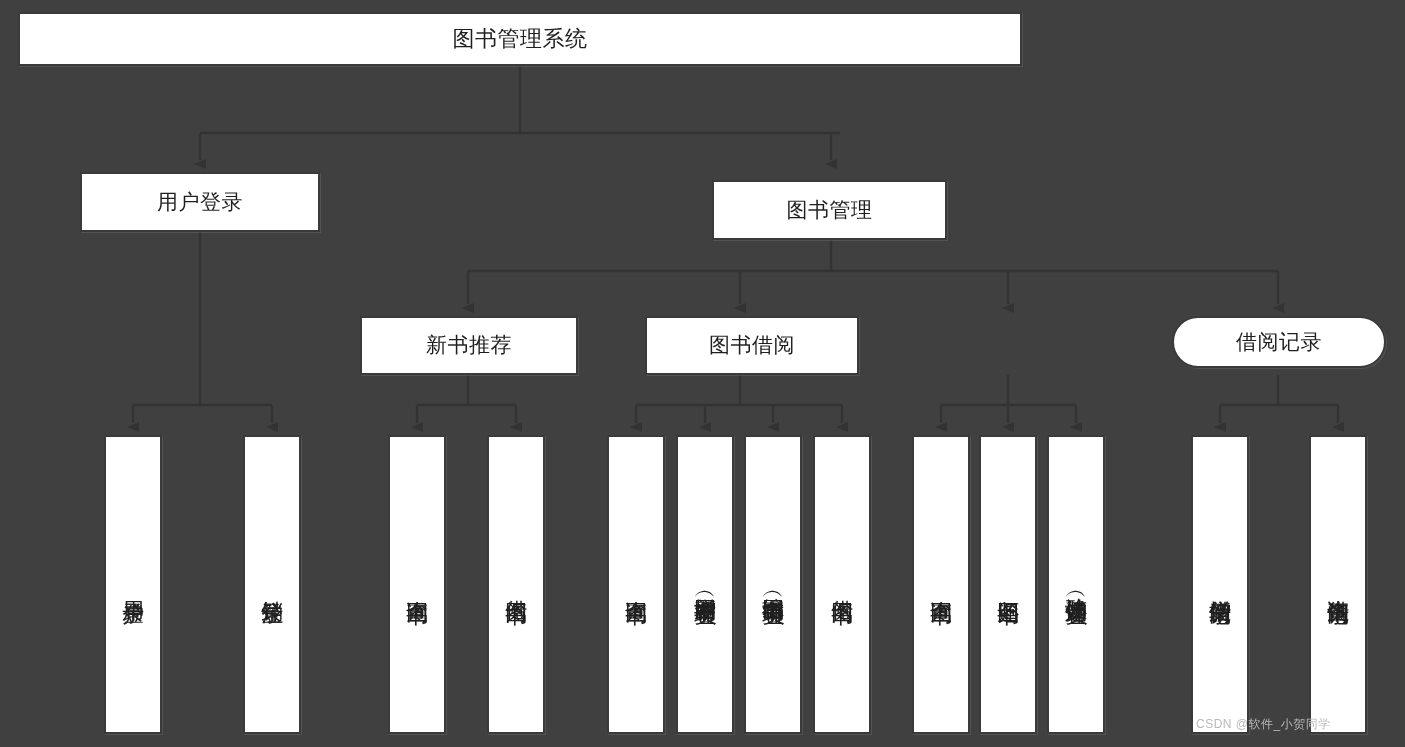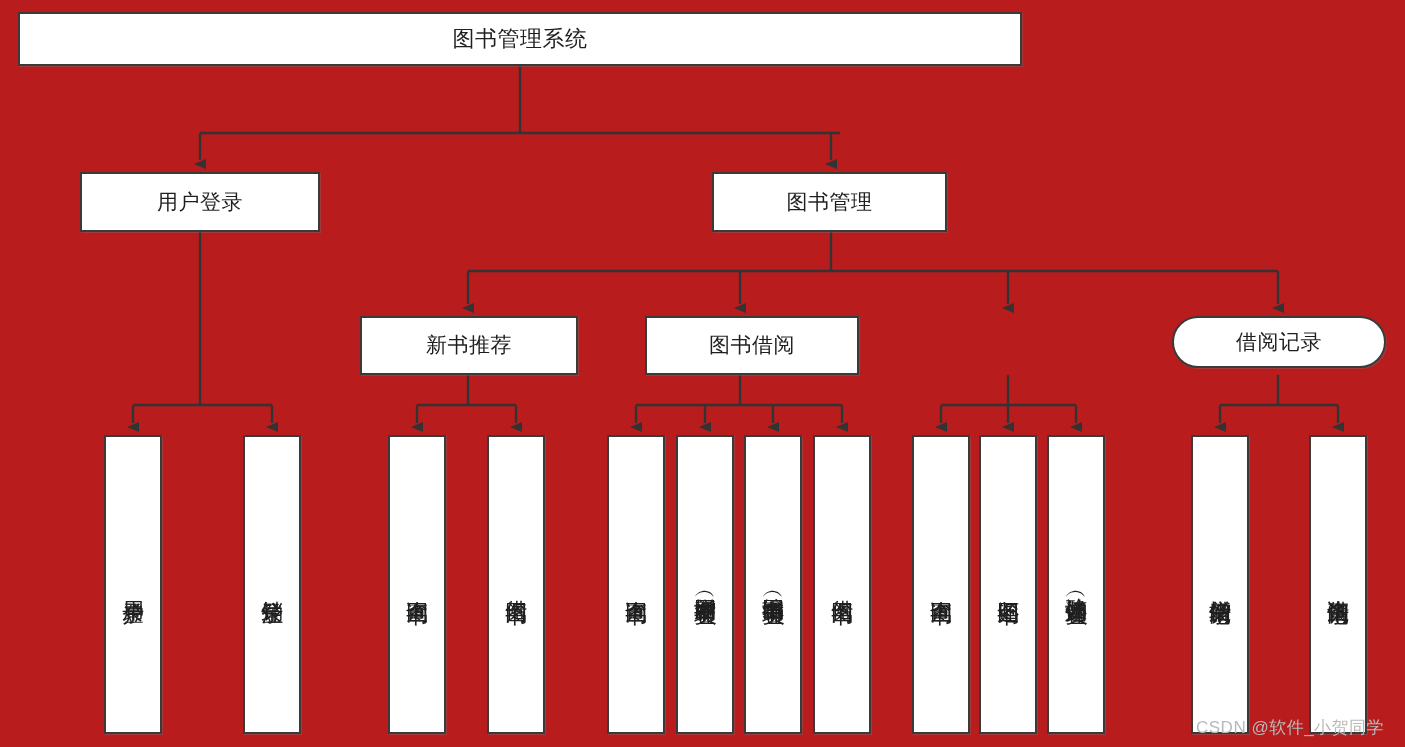--- a/index.html
+++ b/index.html
@@ -7,21 +7,21 @@
     padding: 0;
     background: #ffffff;
   }
   body {
     font-family: "Liberation Sans", "DejaVu Sans", sans-serif;
   }
   #canvas {
     position: relative;
     width: 1405px;
     height: 747px;
-    background: #b91c1c;
+    background: #404040;
     overflow: hidden;
   }
   svg#wires {
     position: absolute;
     left: 0;
     top: 0;
     width: 1405px;
     height: 747px;
     pointer-events: none;
   }
@@ -57,21 +57,21 @@
     writing-mode: vertical-rl;
     text-orientation: upright;
     font-size: 22px;
     line-height: 1.12;
     letter-spacing: 1px;
     max-height: 100%;
   }
   .watermark {
     position: absolute;
     color: #b9b9b9;
-    font-size: 17px;
+    font-size: 12px;
     white-space: nowrap;
     letter-spacing: 0.5px;
   }
 </style>
 </head>
 <body>
 
 <div id="canvas">
 
   <svg id="wires" viewBox="0 0 1405 747">
@@ -124,21 +124,21 @@
     </g>
   </svg>
 
   <div class="node h root" style="left:18px; top:12px; width:1004px; height:54px;">
     <span class="lbl">图书管理系统</span>
   </div>
 
   <div class="node h" style="left:80px; top:172px; width:240px; height:60px;">
     <span class="lbl">用户登录</span>
   </div>
-  <div class="node h" style="left:712px; top:172px; width:235px; height:60px;">
+  <div class="node h" style="left:712px; top:180px; width:235px; height:60px;">
     <span class="lbl">图书管理</span>
   </div>
 
   <div class="node h" style="left:360px; top:316px; width:218px; height:59px;">
     <span class="lbl">新书推荐</span>
   </div>
   <div class="node h" style="left:633px; top:316px; width:214px; height:59px;margin-left:12px;">
     <span class="lbl">图书借阅</span>
   </div>
   <div class="node h" style="left:1172px; top:316px; width:214px; height:52px;border-radius:27px;">

